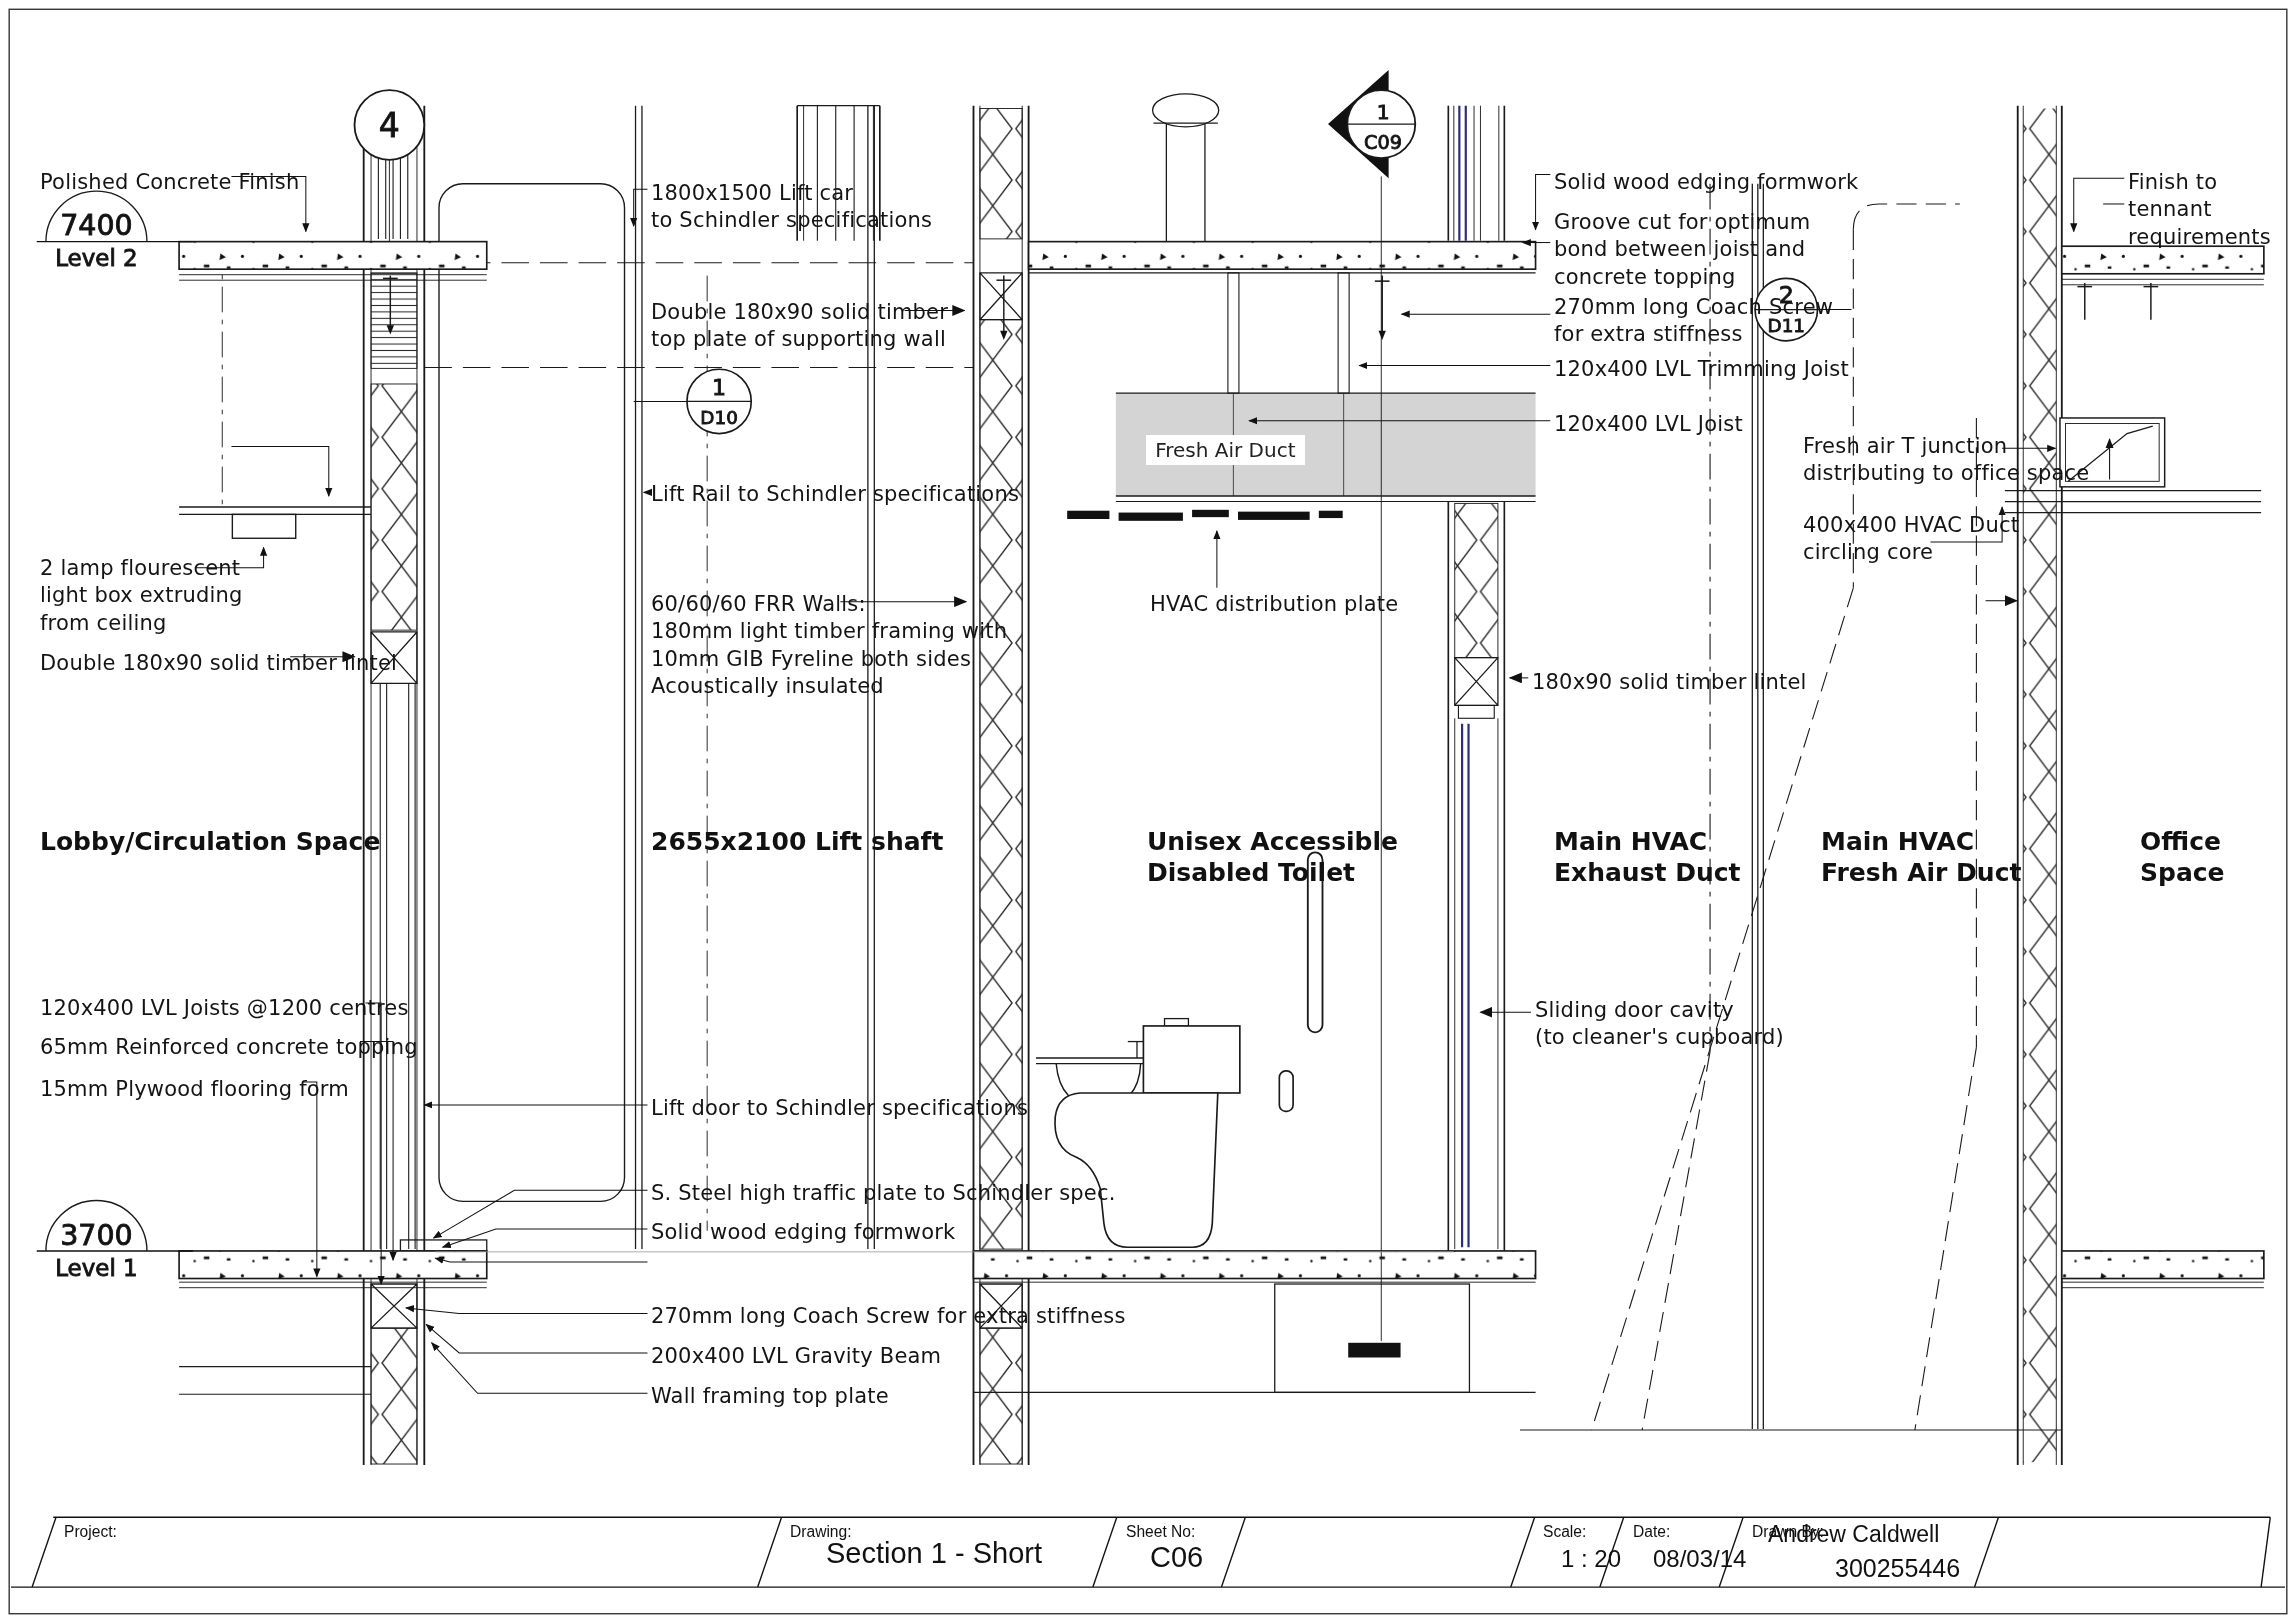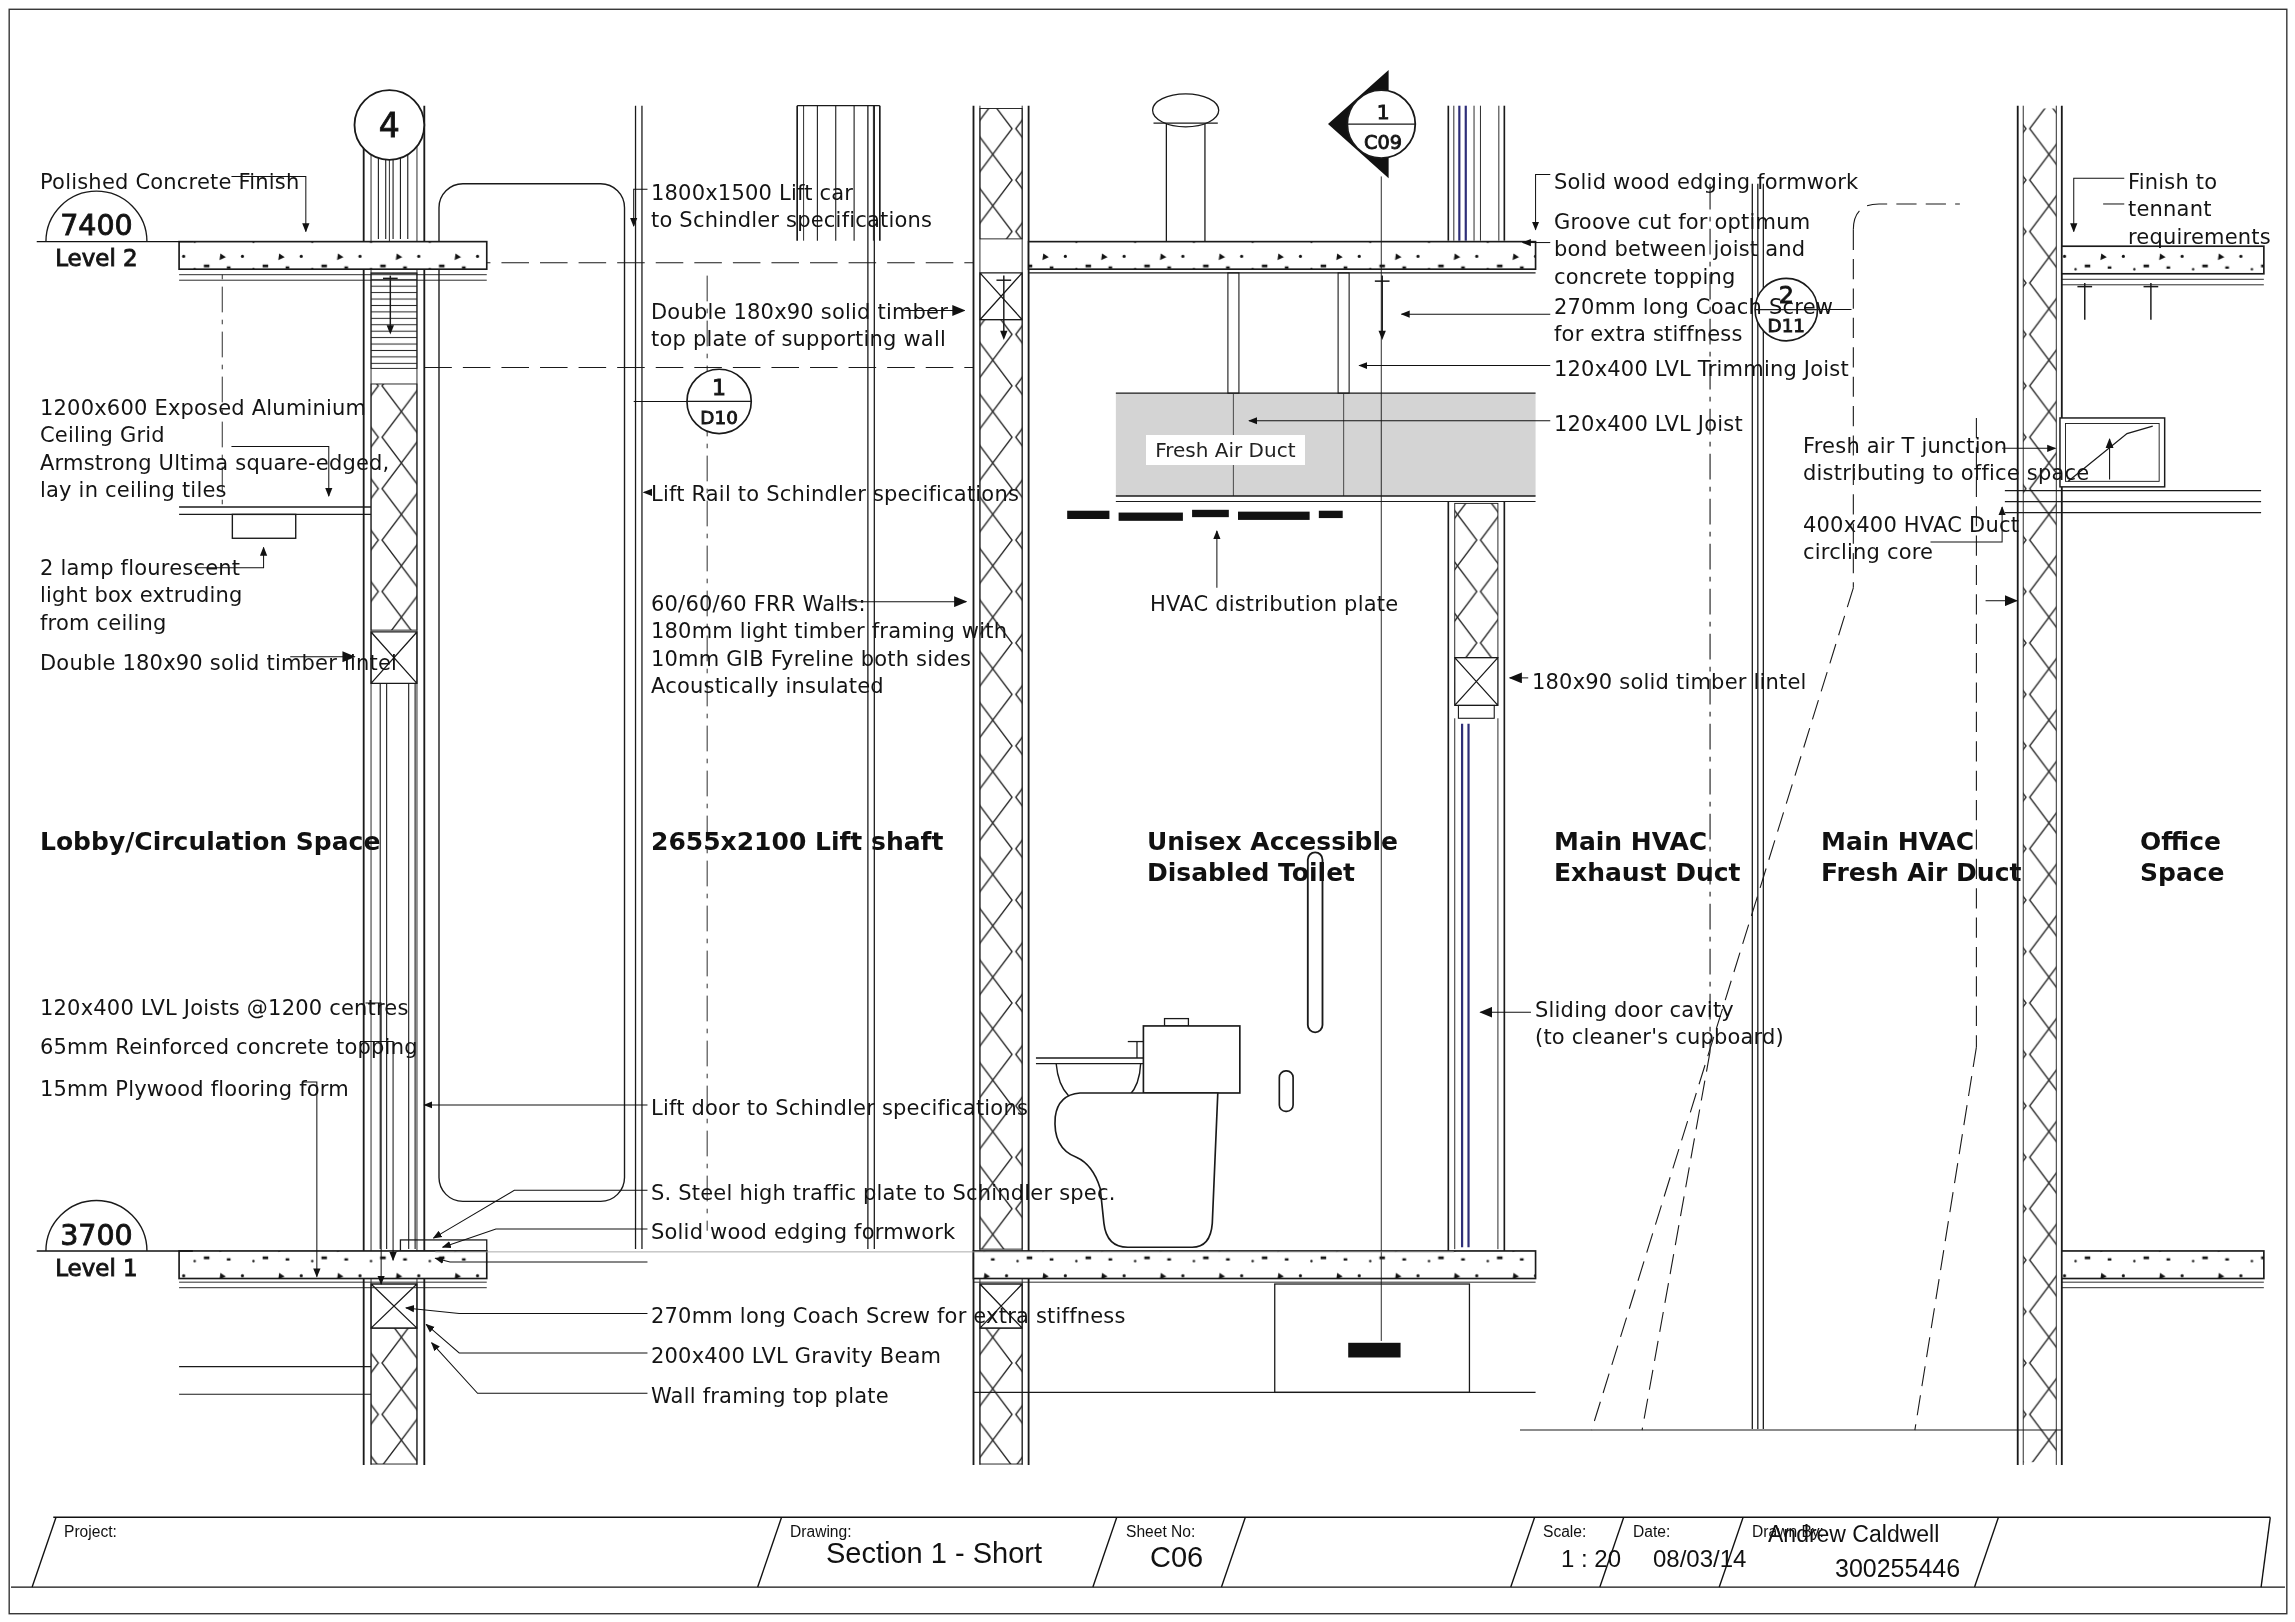--- a/index.html
+++ b/index.html
@@ -311,24 +311,20 @@
     <line x1="1330" y1="1728" x2="1356" y2="1652"></line>
     <line x1="1645" y1="1728" x2="1671" y2="1652"></line>
     <line x1="1742" y1="1728" x2="1768" y2="1652"></line>
     <line x1="1872" y1="1728" x2="1898" y2="1652"></line>
     <line x1="2150" y1="1728" x2="2176" y2="1652"></line>
     <line x1="2462" y1="1728" x2="2472" y2="1652"></line>
   </g>
 </svg>
 
 <div class="ann" style="left:40px;top:169px">Polished Concrete Finish</div>
-<div class="ann" style="left:40px;top:395px">1200x600 Exposed Aluminium
-Ceiling Grid
-Armstrong Ultima square-edged,
-lay in ceiling tiles</div>
 <div class="ann" style="left:40px;top:555px">2 lamp flourescent
 light box extruding
 from ceiling</div>
 <div class="ann" style="left:40px;top:650px">Double 180x90 solid timber lintel</div>
 <div class="ann" style="left:40px;top:995px">120x400 LVL Joists @1200 centres</div>
 <div class="ann" style="left:40px;top:1034px">65mm Reinforced concrete topping</div>
 <div class="ann" style="left:40px;top:1076px">15mm Plywood flooring form</div>
 <div class="ann" style="left:651px;top:180px">1800x1500 Lift car
 to Schindler specifications</div>
 <div class="ann" style="left:651px;top:299px">Double 180x90 solid timber

